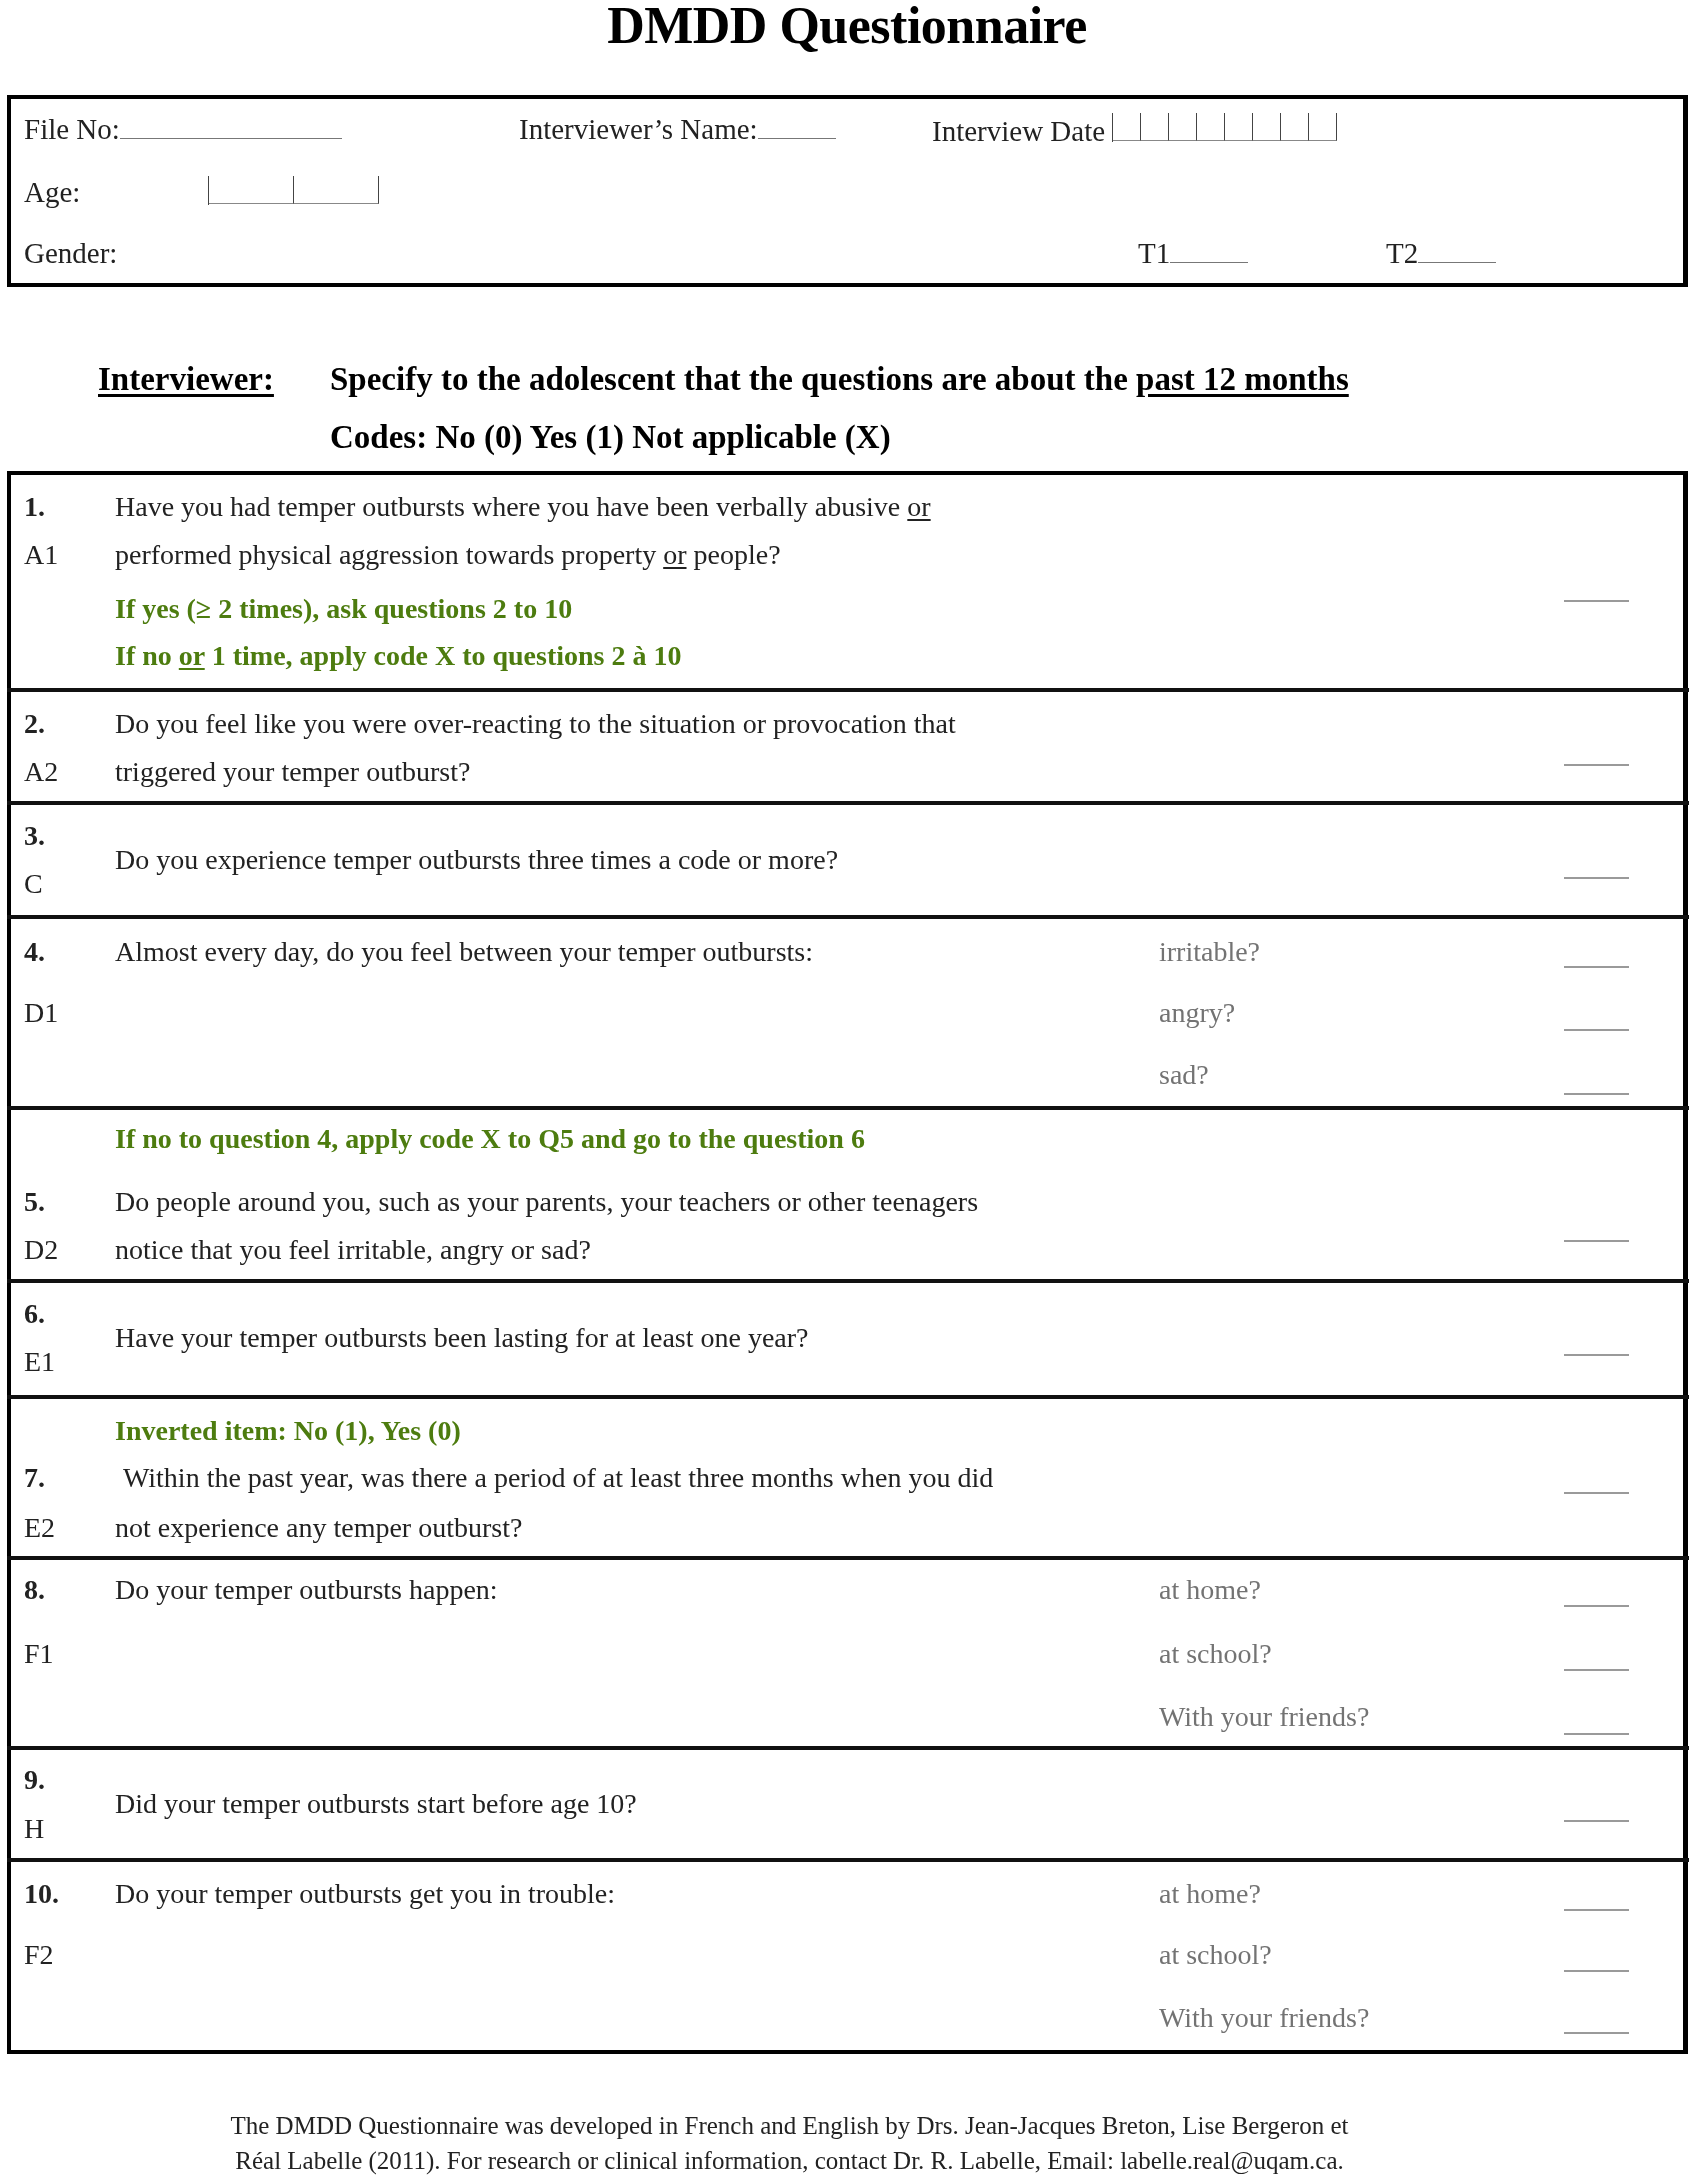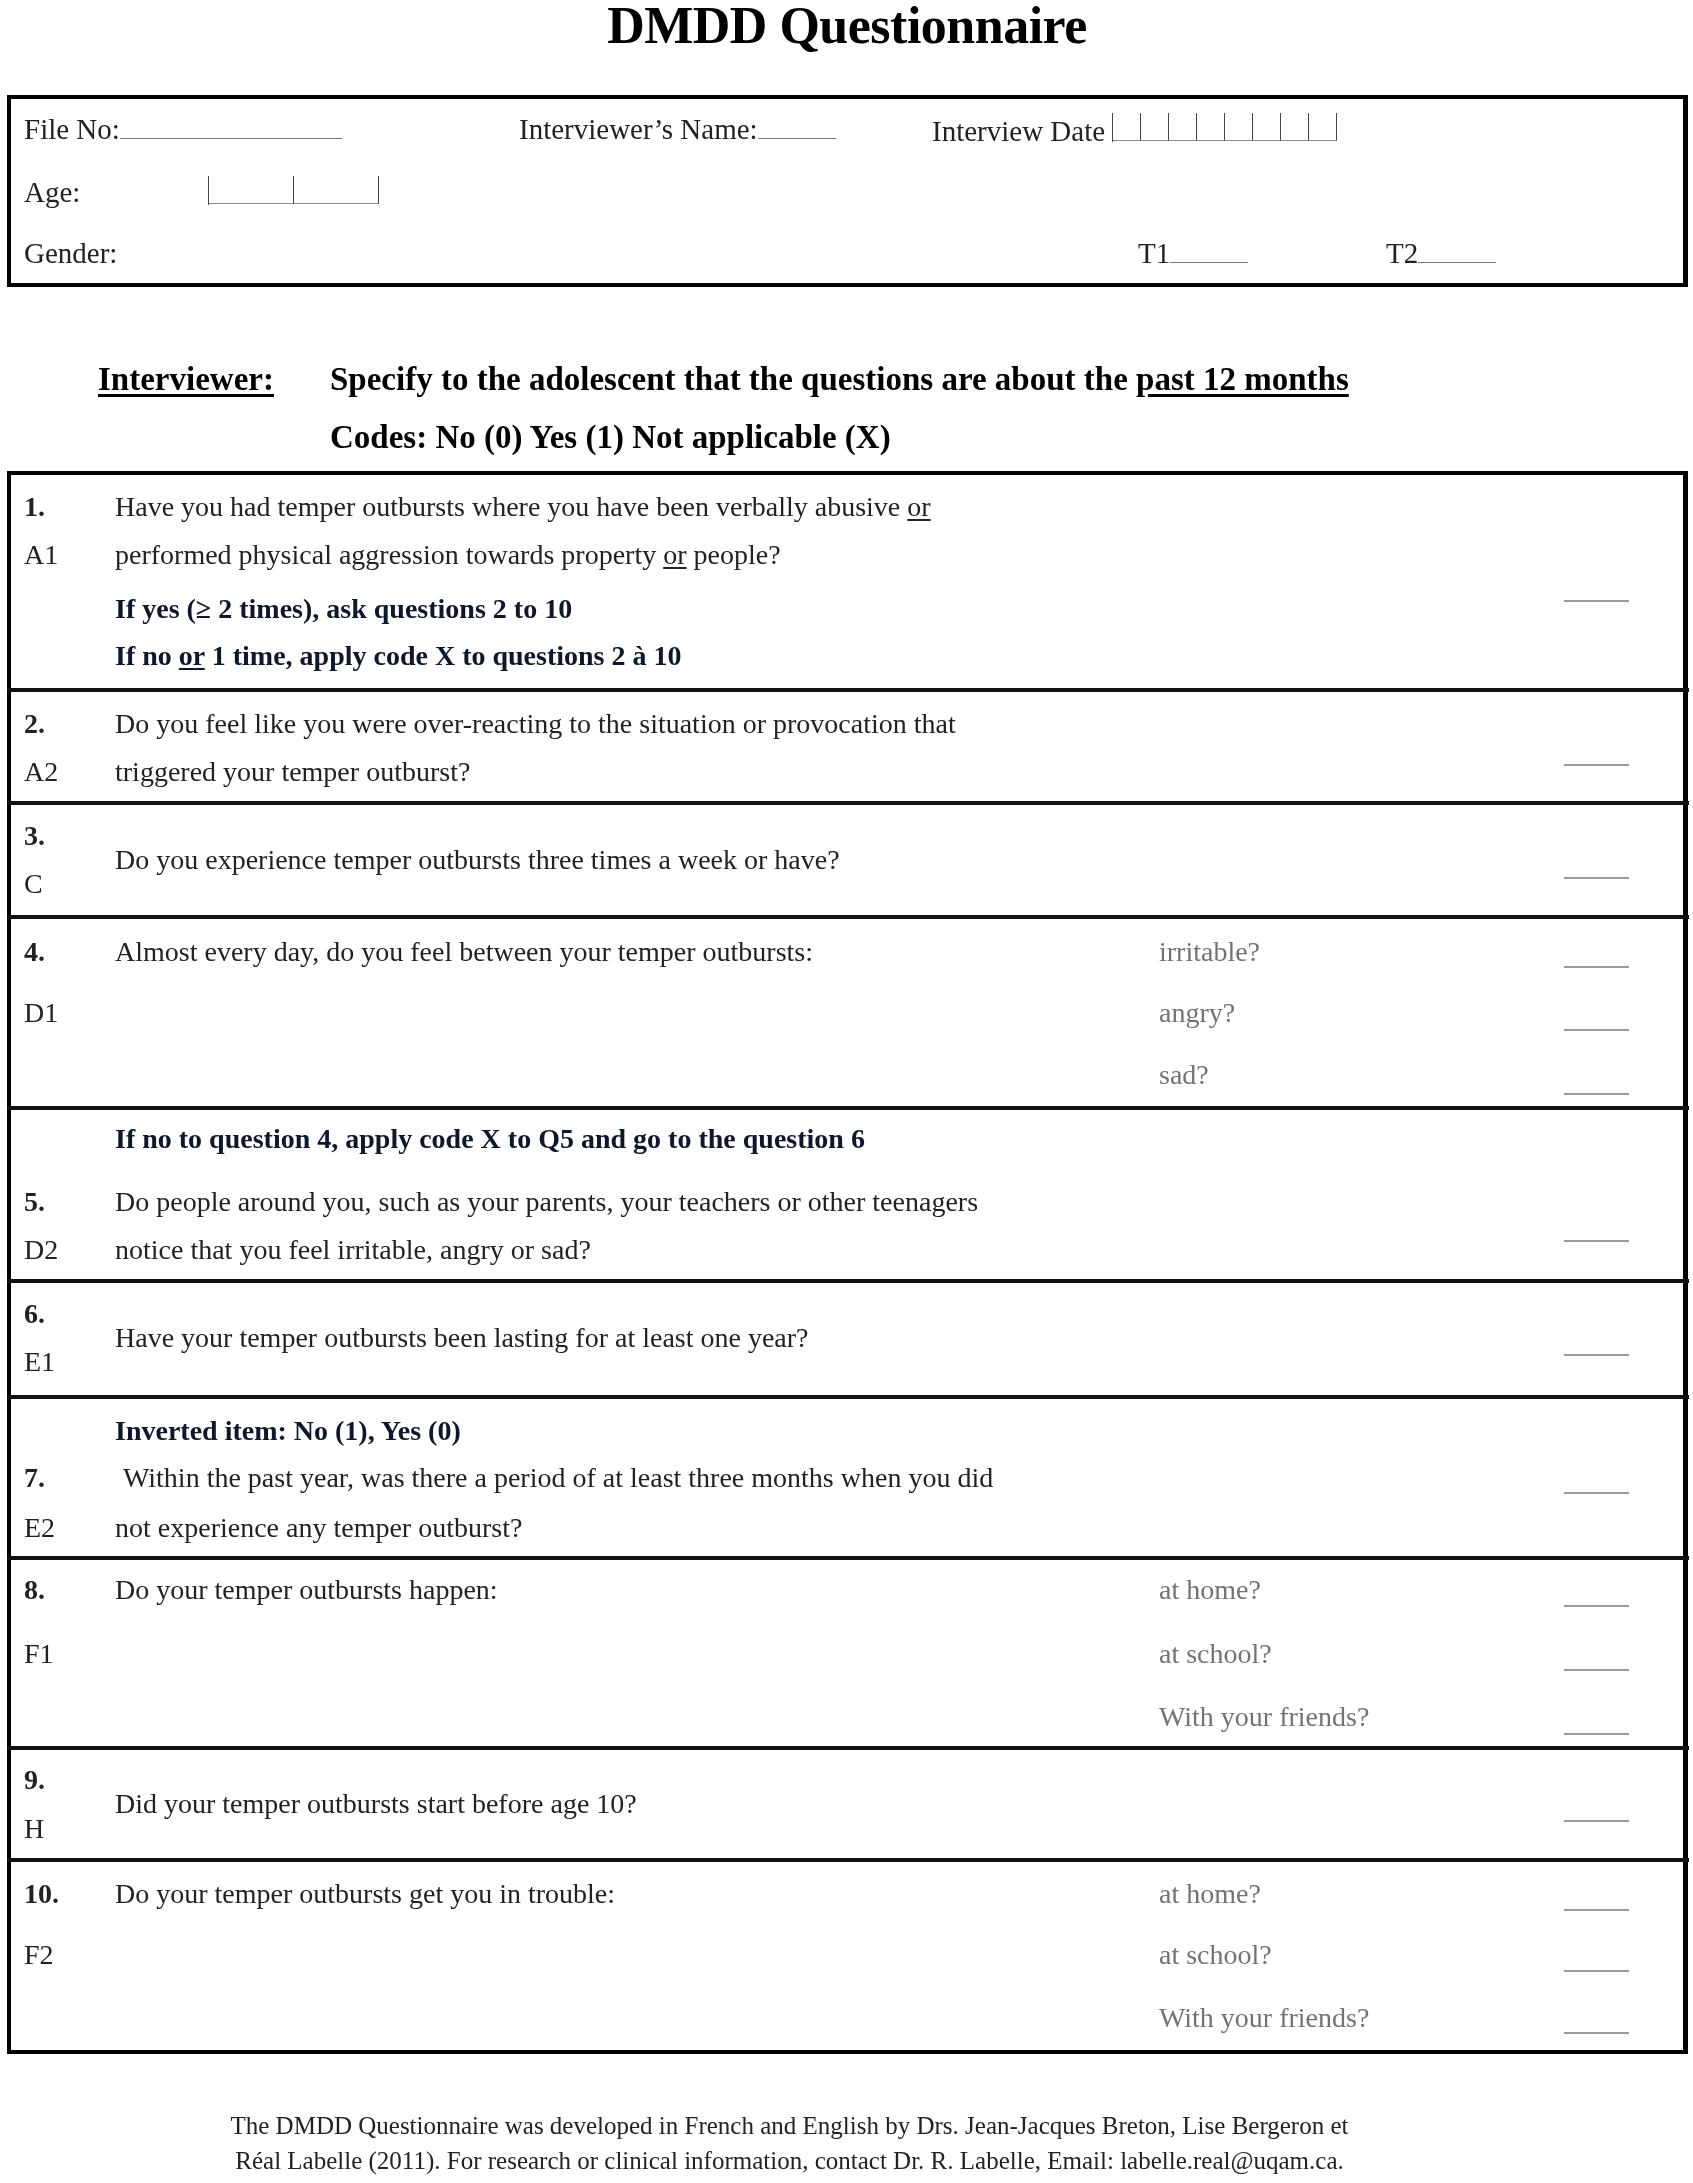--- a/index.html
+++ b/index.html
@@ -13,21 +13,21 @@
   .boxes { display:inline-flex; vertical-align:baseline; height:29px; border-left:1.9px solid #444; }
   .boxes span { display:inline-block; width:27px; height:27px; border-right:1.9px solid #444; border-bottom:1.9px solid #888; }
   .boxes.age span { width:84px; }
   .instr { font-size:33px; font-weight:bold; color:#000; }
   .ul { text-decoration:underline; text-decoration-thickness:2.9px; text-underline-offset:3.8px; }
   .table { left:6.7px; top:471px; width:1672px; height:1575px; border:4.8px solid #000; border-right-width:5.7px; }
   .rowline { position:absolute; left:6.7px; width:1682px; height:3.8px; background:#111; }
   .lab { font-size:28px; color:#222; left:24px; }
   .lab.b { font-weight:bold; }
   .q { font-size:28px; color:#222; left:115px; }
-  .q.b { font-weight:bold; color:#0f172a; }
+  .q.b { font-weight:bold; color:#4d7c0f; }
   .sub { font-size:28px; color:#737373; left:1159px; }
   .ans { position:absolute; left:1564px; width:65px; height:0; border-bottom:2.9px solid #9a9a9a; }
   .foot { font-size:25px; color:#222; }
   u { text-decoration-thickness:1.9px; text-underline-offset:2.9px; }
 </style>
 </head>
 <body>
 
 <div class="abs title">DMDD Questionnaire</div>
 
@@ -102,21 +102,21 @@
   <div class="abs lab b" style="top:708px;">2.</div>
   <div class="abs lab" style="top:756px;">A2</div>
   <div class="abs q" style="top:708px;">Do you feel like you were over-reacting to the situation or provocation that</div>
   <div class="abs q" style="top:756px;">triggered your temper outburst?</div>
   <div class="ans" style="top:764px;"></div>
 </div>
 
 <div>
   <div class="abs lab b" style="top:820px;">3.</div>
   <div class="abs lab" style="top:868px;">C</div>
-  <div class="abs q" style="top:844px;">Do you experience temper outbursts three times a week or have?</div>
+  <div class="abs q" style="top:844px;">Do you experience temper outbursts three times a code or more?</div>
   <div class="ans" style="top:877px;"></div>
 </div>
 
 <div>
   <div class="abs lab b" style="top:936px;">4.</div>
   <div class="abs lab" style="top:997px;">D1</div>
   <div class="abs q" style="top:936px;">Almost every day, do you feel between your temper outbursts:</div>
   <div class="abs sub" style="top:936px;">irritable?</div>
   <div class="abs sub" style="top:997px;">angry?</div>
   <div class="abs sub" style="top:1059px;">sad?</div>

